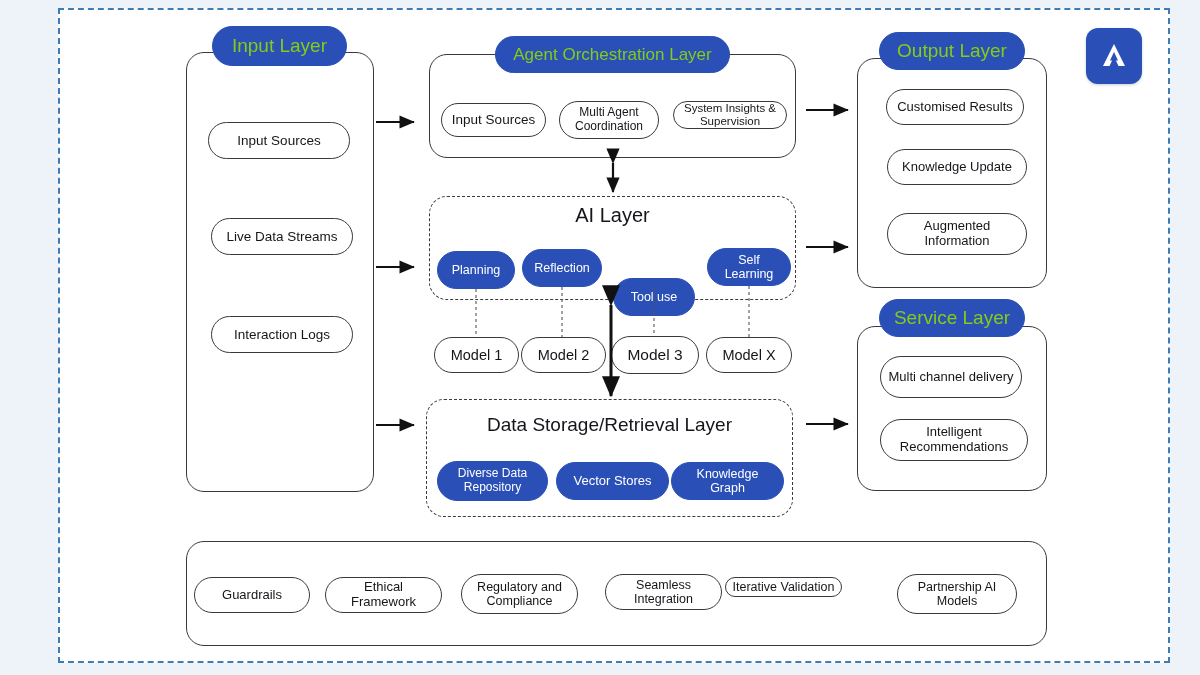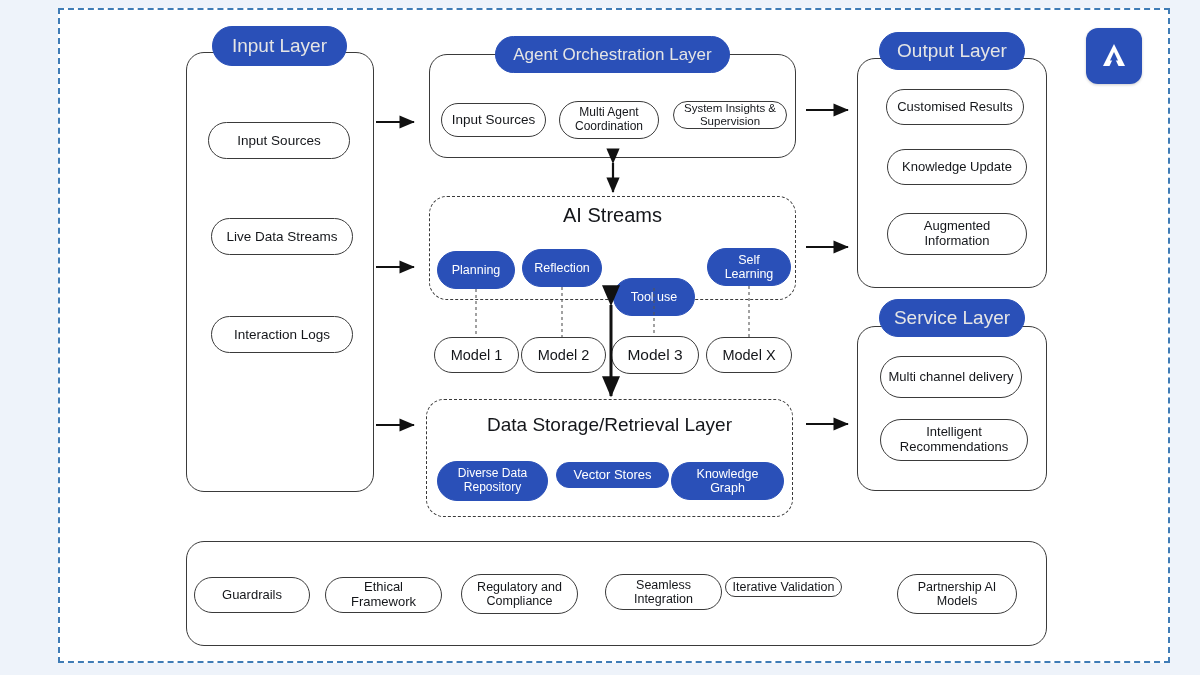--- a/index.html
+++ b/index.html
@@ -66,21 +66,21 @@
 
   
   .title-pill {
     position: absolute;
     box-sizing: border-box;
     display: flex;
     align-items: center;
     justify-content: center;
     border-radius: 24px;
     background: #2a50b8;
-    color: #e5e5e5;
+    color: #84cc16;
     border: 1.4px solid #2a50b8;
     z-index: 5;
   }
 
   .arrow-svg { position: absolute; overflow: visible; }
 
   .logo {
     position: absolute;
     width: 56px; height: 56px;
     border-radius: 12px;
@@ -111,21 +111,21 @@
   <div class="pill" style="left:211px; top:316px; width:142px; height:37px; font-size:13.5px;">Interaction Logs</div>
 
   <div class="group solid" style="left:429px; top:54px; width:367px; height:104px;"></div>
   <div class="title-pill" style="left:495px; top:36px; width:235px; height:37px; font-size:17px;">Agent Orchestration Layer</div>
 
   <div class="pill" style="left:441px; top:103px; width:105px; height:34px; font-size:13.5px;">Input Sources</div>
   <div class="pill" style="left:559px; top:101px; width:100px; height:38px; font-size:12px;">Multi Agent Coordination</div>
   <div class="pill" style="left:673px; top:101px; width:114px; height:28px; font-size:11.5px;">System Insights &amp; Supervision</div>
 
   <div class="group dashed" style="left:429px; top:196px; width:367px; height:104px;"></div>
-  <div class="group-title" style="left:429px; top:204px; width:367px; font-size:20px;">AI Streams</div>
+  <div class="group-title" style="left:429px; top:204px; width:367px; font-size:20px;">AI Layer</div>
 
   <div class="pill blue" style="left:437px; top:251px; width:78px; height:38px; font-size:12.5px;">Planning</div>
   <div class="pill blue" style="left:522px; top:249px; width:80px; height:38px; font-size:12.5px;">Reflection</div>
   <div class="pill blue" style="left:613px; top:250px; width:82px; height:38px; font-size:12.5px;margin-top:28px;">Tool use</div>
   <div class="pill blue" style="left:707px; top:248px; width:84px; height:38px; font-size:12.5px;">Self Learning</div>
 
   <svg class="arrow-svg" style="left:0; top:0; width:1200px; height:675px;">
     <g stroke="#555" stroke-width="1.1" stroke-dasharray="3,3">
       <line x1="476" y1="289" x2="476" y2="337"></line>
       <line x1="562" y1="287" x2="562" y2="337"></line>
@@ -136,21 +136,21 @@
 
   <div class="pill" style="left:434px; top:337px; width:85px; height:36px; font-size:14.5px;">Model 1</div>
   <div class="pill" style="left:521px; top:337px; width:85px; height:36px; font-size:14.5px;">Model 2</div>
   <div class="pill" style="left:611px; top:336px; width:88px; height:38px; font-size:15.5px;">Model 3</div>
   <div class="pill" style="left:706px; top:337px; width:86px; height:36px; font-size:14.5px;">Model X</div>
 
   <div class="group dashed" style="left:426px; top:399px; width:367px; height:118px;"></div>
   <div class="group-title" style="left:426px; top:414px; width:367px; font-size:19px;">Data Storage/Retrieval Layer</div>
 
   <div class="pill blue" style="left:437px; top:461px; width:111px; height:40px; font-size:12px;">Diverse Data Repository</div>
-  <div class="pill blue" style="left:556px; top:462px; width:113px; height:26px; font-size:13px;">Vector Stores</div>
+  <div class="pill blue" style="left:556px; top:462px; width:113px; height:38px; font-size:13px;">Vector Stores</div>
   <div class="pill blue" style="left:671px; top:462px; width:113px; height:38px; font-size:12.5px;">Knowledge Graph</div>
 
   <div class="group solid" style="left:857px; top:58px; width:190px; height:230px;"></div>
   <div class="title-pill" style="left:879px; top:32px; width:146px; height:38px; font-size:19px;">Output Layer</div>
 
   <div class="pill" style="left:886px; top:89px; width:138px; height:36px; font-size:13px;">Customised Results</div>
   <div class="pill" style="left:887px; top:149px; width:140px; height:36px; font-size:13px;">Knowledge Update</div>
   <div class="pill" style="left:887px; top:213px; width:140px; height:42px; font-size:13px;">Augmented Information</div>
 
   <div class="group solid" style="left:857px; top:326px; width:190px; height:165px;"></div>

